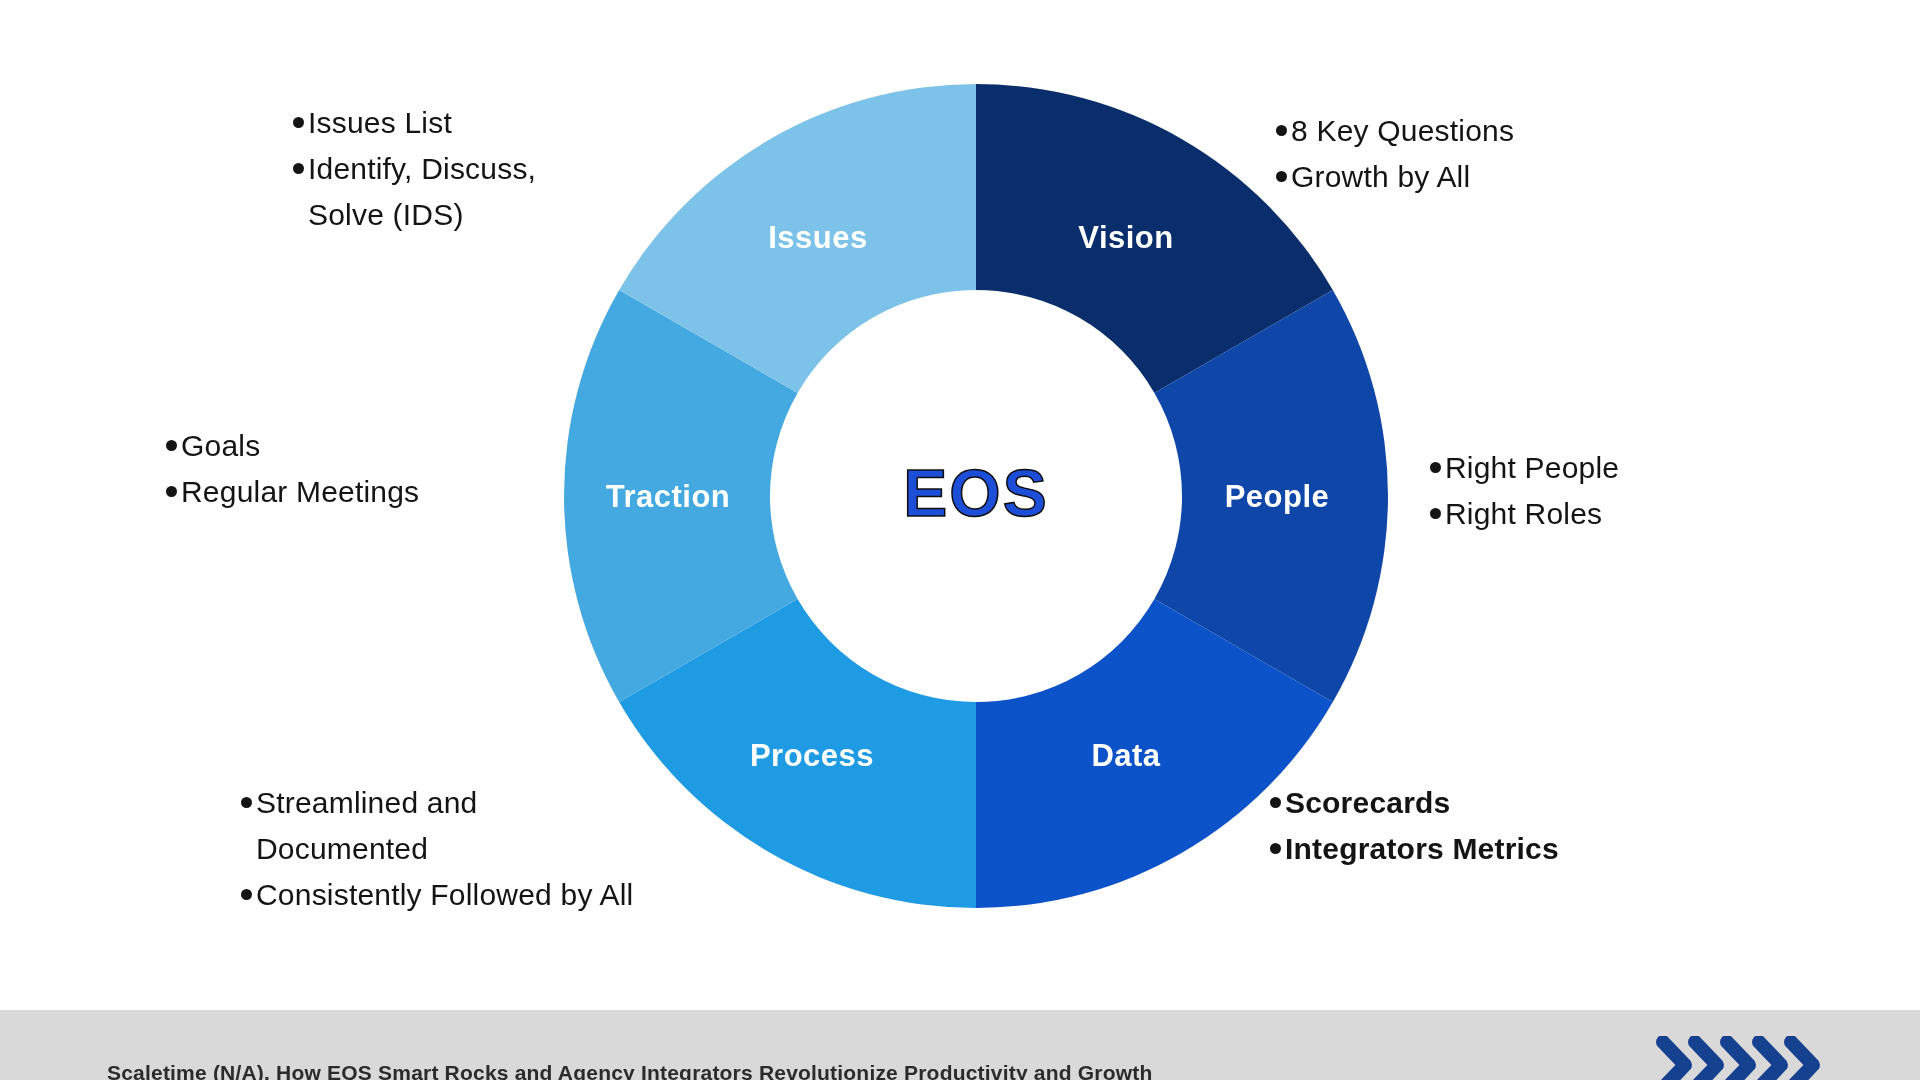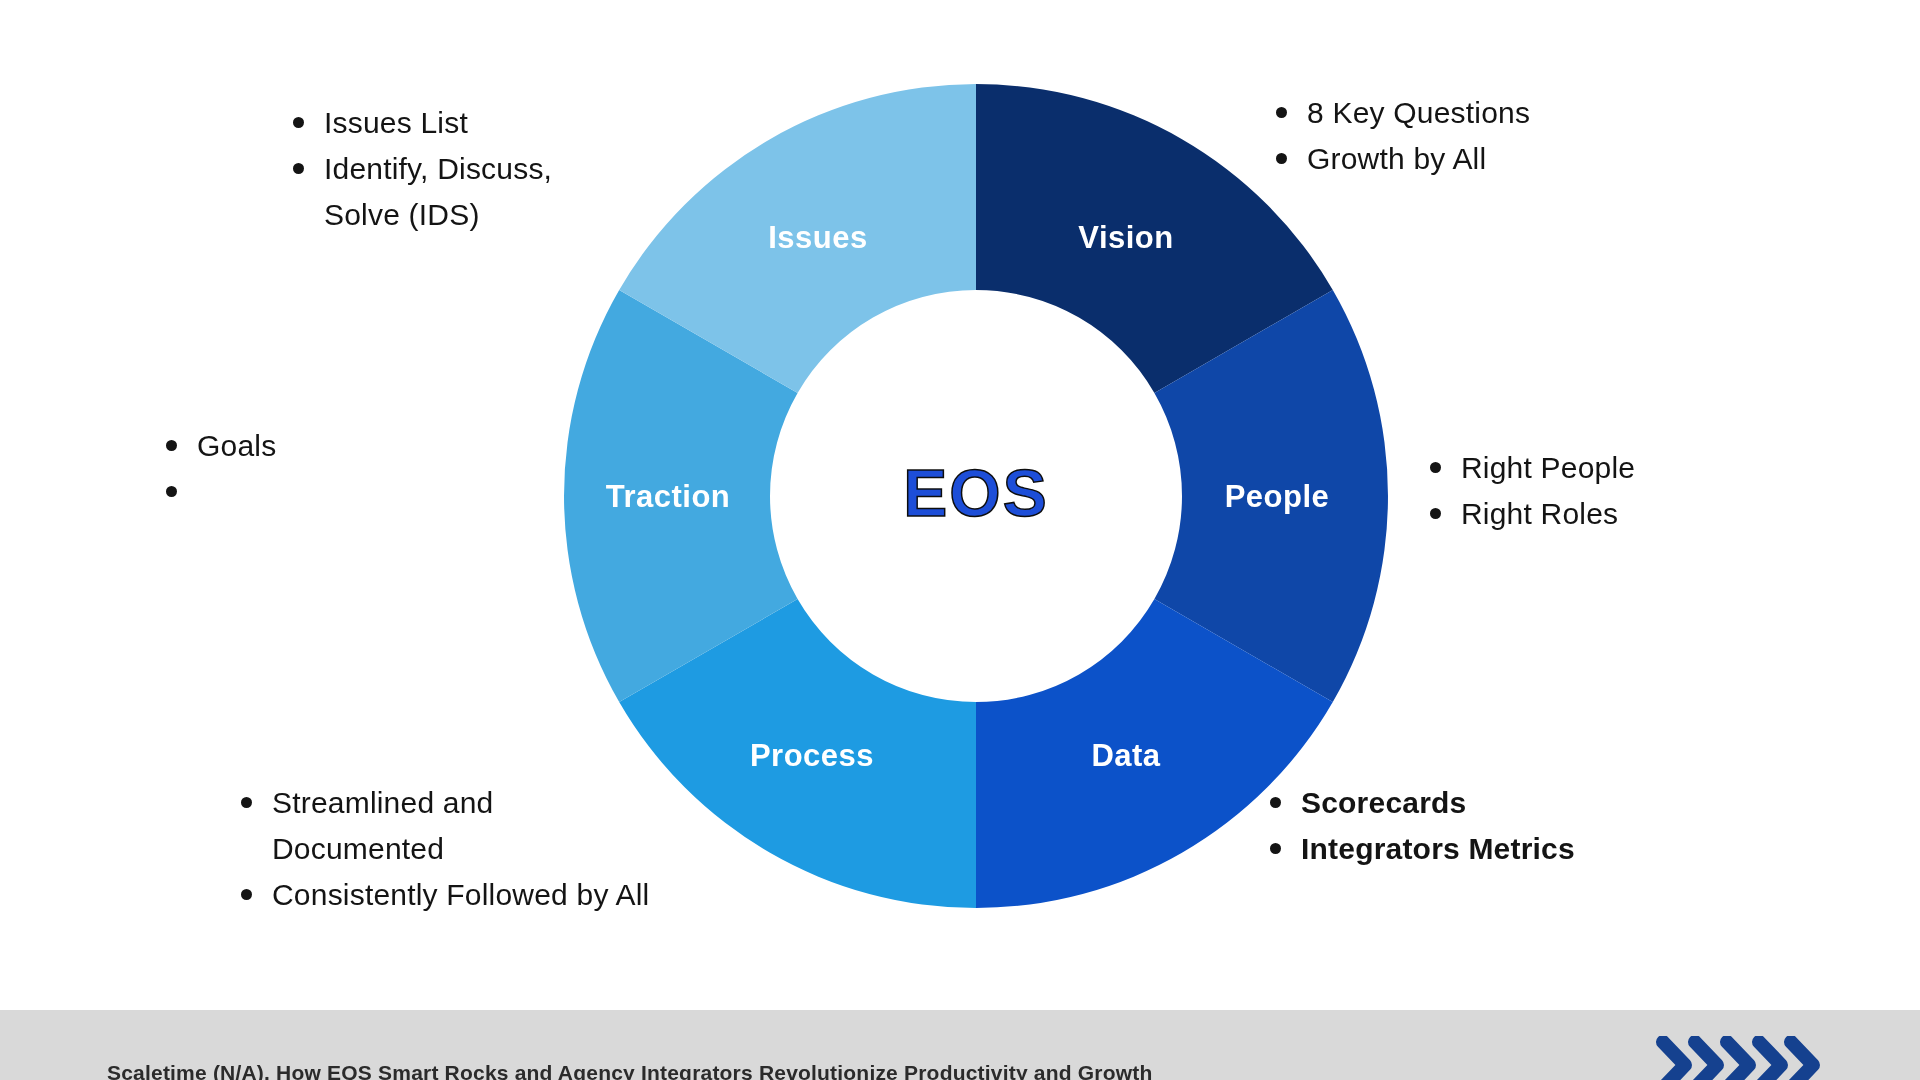--- a/index.html
+++ b/index.html
@@ -35,21 +35,21 @@
     color: #1d4ed8;
     -webkit-text-stroke: 1.5px #0d0d0d;
   }
   .note {
     position: absolute;
     color: #141414;
   }
   .bullet-item {
     display: flex;
     align-items: flex-start;
-    gap: 20px;
+    gap: 4px;
   }
   .bullet-dot {
     flex: 0 0 auto;
     width: 11px; height: 11px;
     margin-top: 17px;
     border-radius: 50%;
     background: #141414;
   }
   .bullet-text {
     font-size: 30px;
@@ -106,38 +106,39 @@
       <span class="bullet-dot"></span>
       <span class="bullet-text">Issues List</span>
     </div>
     <div class="bullet-item">
       <span class="bullet-dot"></span>
       <span class="bullet-text">Identify, Discuss,
 Solve (IDS)</span>
     </div>
   </div>
 
-  <div class="note" style="left:1276px; top:90px;">
+  <div class="note" style="left:1276px; top:108px;">
     <div class="bullet-item">
       <span class="bullet-dot"></span>
       <span class="bullet-text">8 Key Questions</span>
     </div>
     <div class="bullet-item">
       <span class="bullet-dot"></span>
       <span class="bullet-text">Growth by All</span>
     </div>
   </div>
 
   <div class="note" style="left:166px; top:423px;">
     <div class="bullet-item">
       <span class="bullet-dot"></span>
       <span class="bullet-text">Goals</span>
     </div>
     <div class="bullet-item">
       <span class="bullet-dot"></span>
+      <span class="bullet-text">Regular Meetings</span>
     </div>
   </div>
 
   <div class="note" style="left:1430px; top:445px;">
     <div class="bullet-item">
       <span class="bullet-dot"></span>
       <span class="bullet-text">Right People</span>
     </div>
     <div class="bullet-item">
       <span class="bullet-dot"></span>

